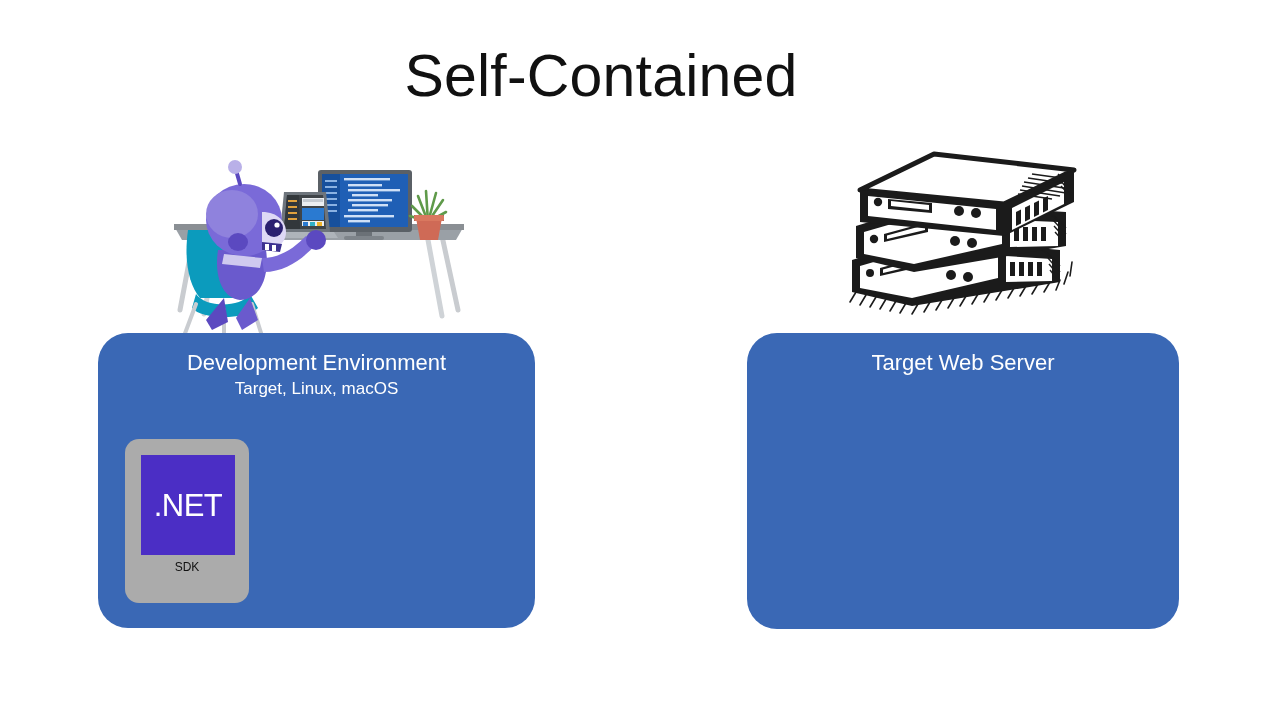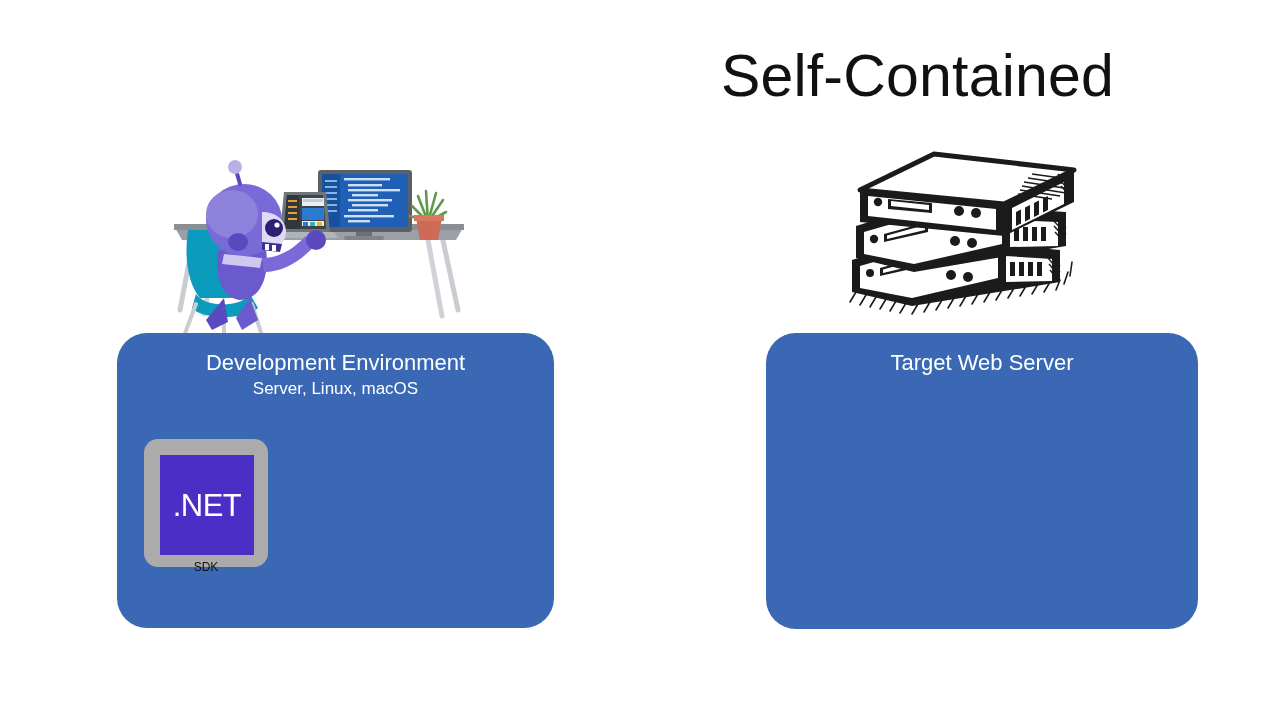--- a/index.html
+++ b/index.html
@@ -15,35 +15,35 @@
     font-family: "Liberation Sans", sans-serif;
     color: #000000;
   }
 
   
   #slide-title {
     position: absolute;
     left: 0;
     top: 47px;
     width: 1114px;
-    text-align: right;
+    text-align: center;
     font-size: 59px;
     font-weight: 400;
     line-height: 1.0;
     color: #111111;
     letter-spacing: 0.2px;
     white-space: nowrap;
+    padding-left: 44px;
   }
 
   
   .panel {
     position: absolute;
     background: #3a68b5;
     border-radius: 30px;
-    margin-left: 19px;
   }
   #panel-dev {
     left: 98px;
     top: 333px;
     width: 437px;
     height: 295px;
   }
   #panel-server {
     left: 747px;
     top: 333px;
@@ -74,21 +74,21 @@
     line-height: 1.15;
     white-space: nowrap;
   }
 
   
   #sdk-card {
     position: absolute;
     left: 27px;
     top: 106px;
     width: 124px;
-    height: 128px;
+    height: 164px;
     background: #ababab;
     border-radius: 14px;
   }
   #dotnet-logo {
     position: absolute;
     left: 16px;
     top: 16px;
     width: 94px;
     height: 100px;
     background: #4b2ec5;
@@ -381,21 +381,21 @@
           <line x1="215" y1="44" x2="226" y2="56"></line>
         </g>
       </g>
 
     </g>
   </svg>
 </div>
 
 <div class="panel" id="panel-dev">
   <div class="panel-title">Development Environment</div>
-  <div class="panel-subtitle">Server, Linux, macOS</div>
+  <div class="panel-subtitle">Target, Linux, macOS</div>
 
   <div id="sdk-card">
     <div id="dotnet-logo">
       <span id="dotnet-logo-text">.NET</span>
     </div>
     <div id="sdk-label">SDK</div>
   </div>
 </div>
 
 <div class="panel" id="panel-server">

